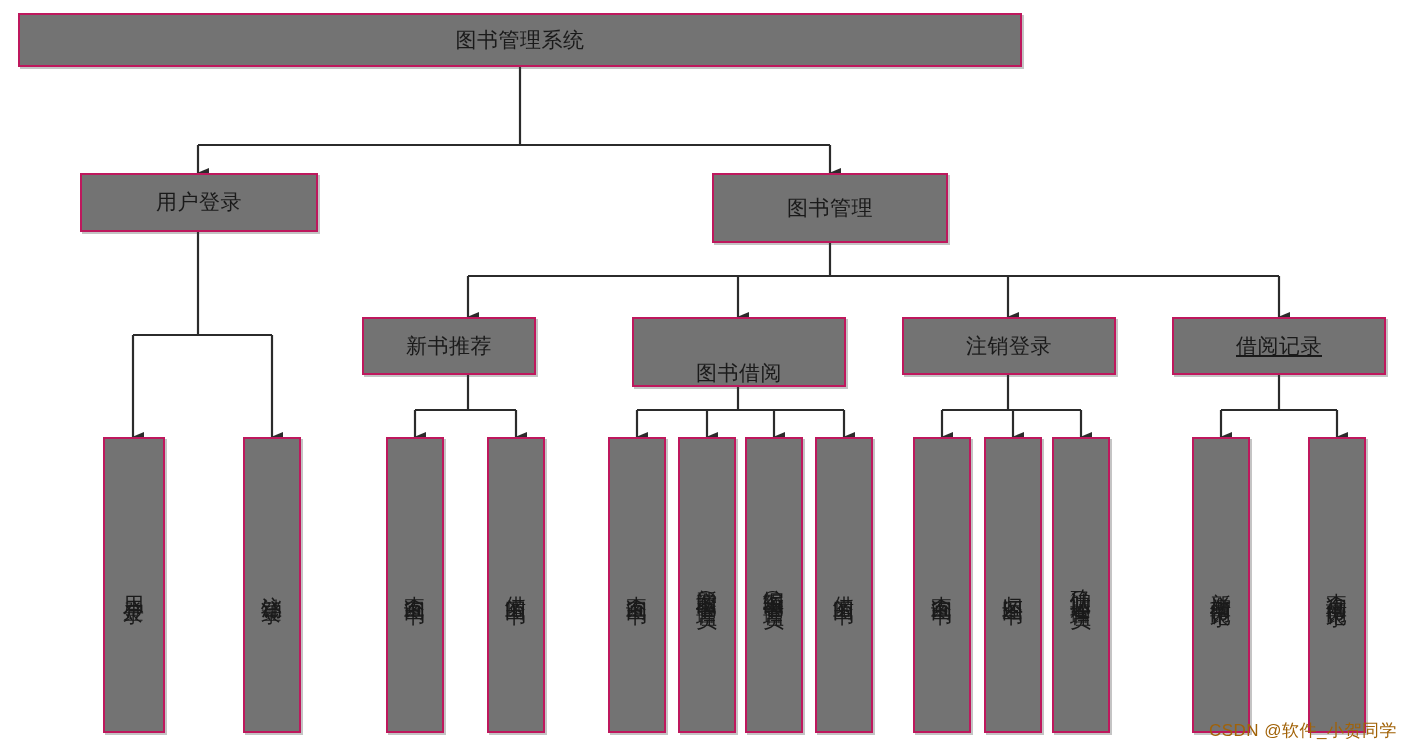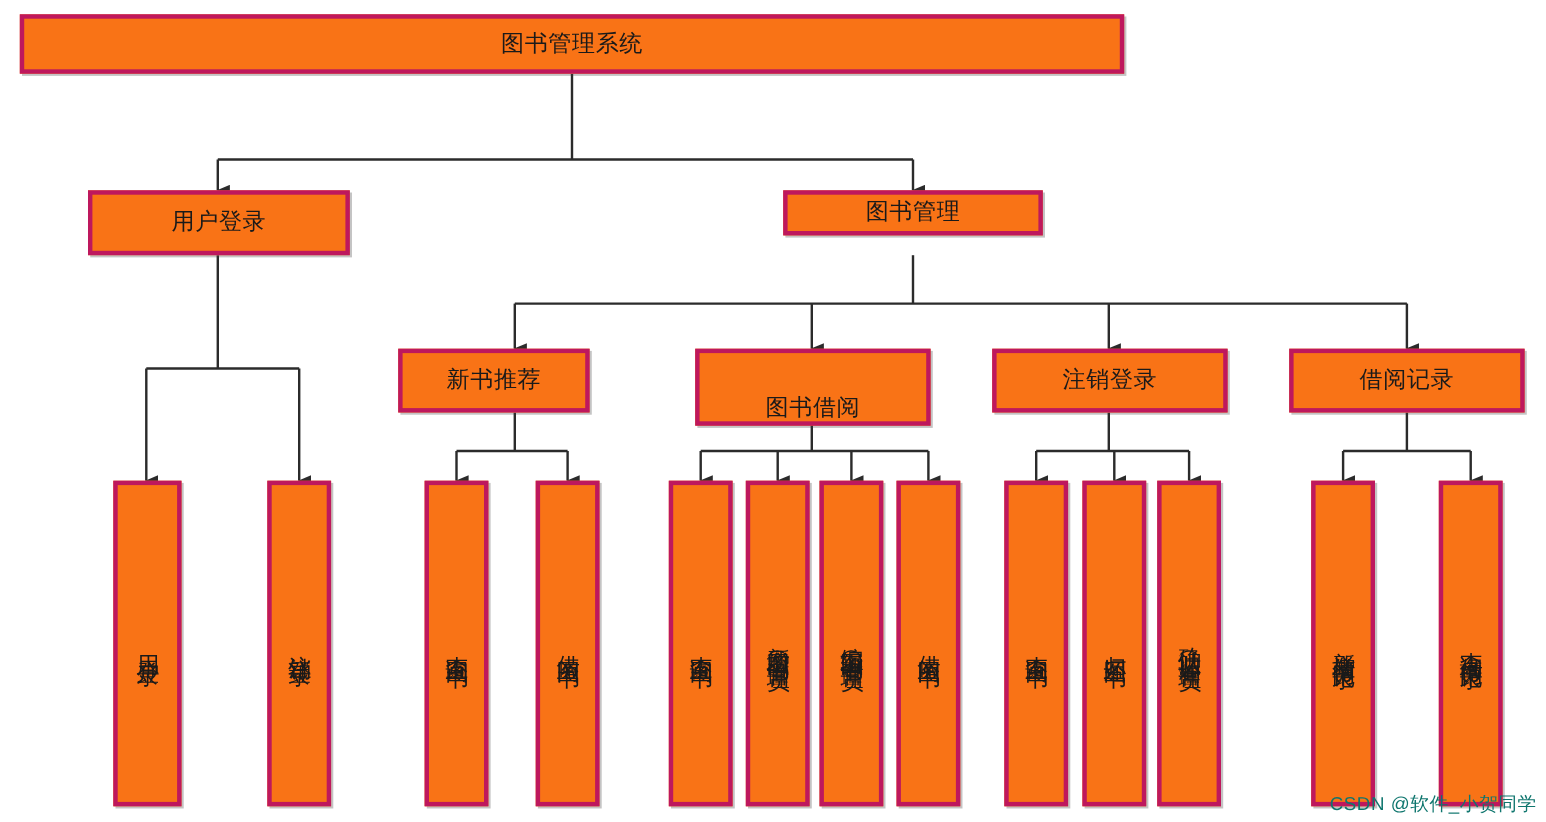--- a/index.html
+++ b/index.html
@@ -16,22 +16,22 @@
     overflow: hidden;
   }
   svg.edges {
     position: absolute;
     left: 0; top: 0;
     width: 1405px; height: 747px;
     pointer-events: none;
   }
   .node {
     position: absolute;
-    background: #f97316;
-    border: 4px solid #be185d;
+    background: #737373;
+    border: 2px solid #be185d;
     box-shadow: 2px 2px 0 rgba(60,60,60,0.30);
     display: flex;
     align-items: center;
     justify-content: center;
     color: #1a1a1a;
   }
   .node.horiz {
     font-size: 21px;
     letter-spacing: 0.5px;
     line-height: 1.15;
@@ -50,21 +50,21 @@
   .node.vert > span {
     writing-mode: vertical-rl;
     text-orientation: upright;
     display: block;
   }
   #watermark {
     position: absolute;
     right: 8px;
     bottom: 5px;
     font-size: 17px;
-    color: #0f766e;
+    color: #a16207;
     letter-spacing: 0.5px;
     white-space: nowrap;
     user-select: none;
   }
 </style>
 </head>
 <body>
 
 <div id="canvas">
 
@@ -118,34 +118,34 @@
     </g>
   </svg>
 
   <div class="node horiz" style="left:18px; top:13px; width:1004px; height:54px;">
     <span>图书管理系统</span>
   </div>
 
   <div class="node horiz" style="left:80px; top:173px; width:238px; height:59px;">
     <span>用户登录</span>
   </div>
-  <div class="node horiz" style="left:712px; top:173px; width:236px; height:41px;">
+  <div class="node horiz" style="left:712px; top:173px; width:236px; height:70px;">
     <span>图书管理</span>
   </div>
 
   <div class="node horiz" style="left:362px; top:317px; width:174px; height:58px;">
     <span>新书推荐</span>
   </div>
   <div class="node horiz" style="left:632px; top:317px; width:214px; height:70px;align-items:flex-end;">
     <span>图书借阅</span>
   </div>
   <div class="node horiz" style="left:902px; top:317px; width:214px; height:58px;">
     <span>注销登录</span>
   </div>
-  <div class="node horiz" style="left:1172px; top:317px; width:214px; height:58px;">
+  <div class="node horiz" style="left:1172px; top:317px; width:214px; height:58px;text-decoration:underline;">
     <span>借阅记录</span>
   </div>
 
   <div class="node vert" style="left:103px; top:437px; width:62px; height:296px;">
     <span>用户登录</span>
   </div>
   <div class="node vert" style="left:243px; top:437px; width:58px; height:296px;">
     <span>注销登录</span>
   </div>
   <div class="node vert" style="left:386px; top:437px; width:58px; height:296px;">

